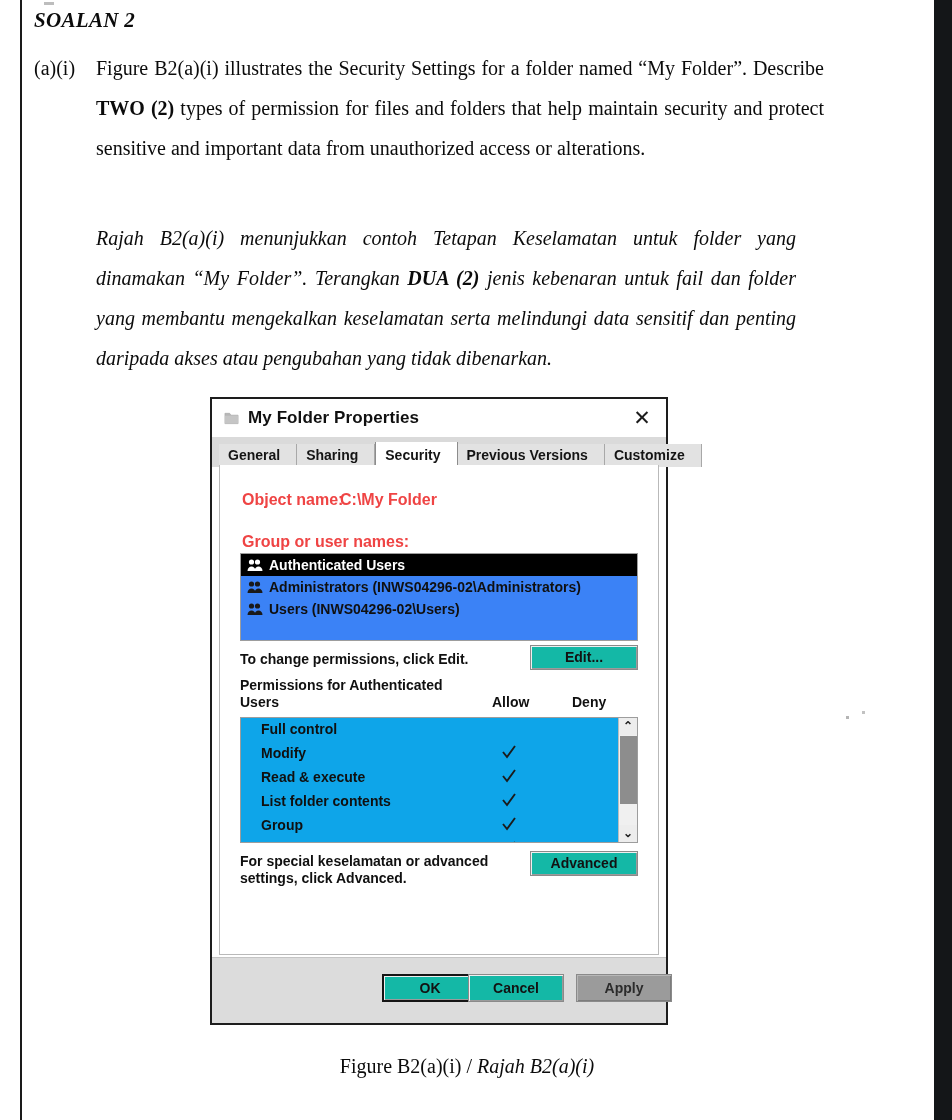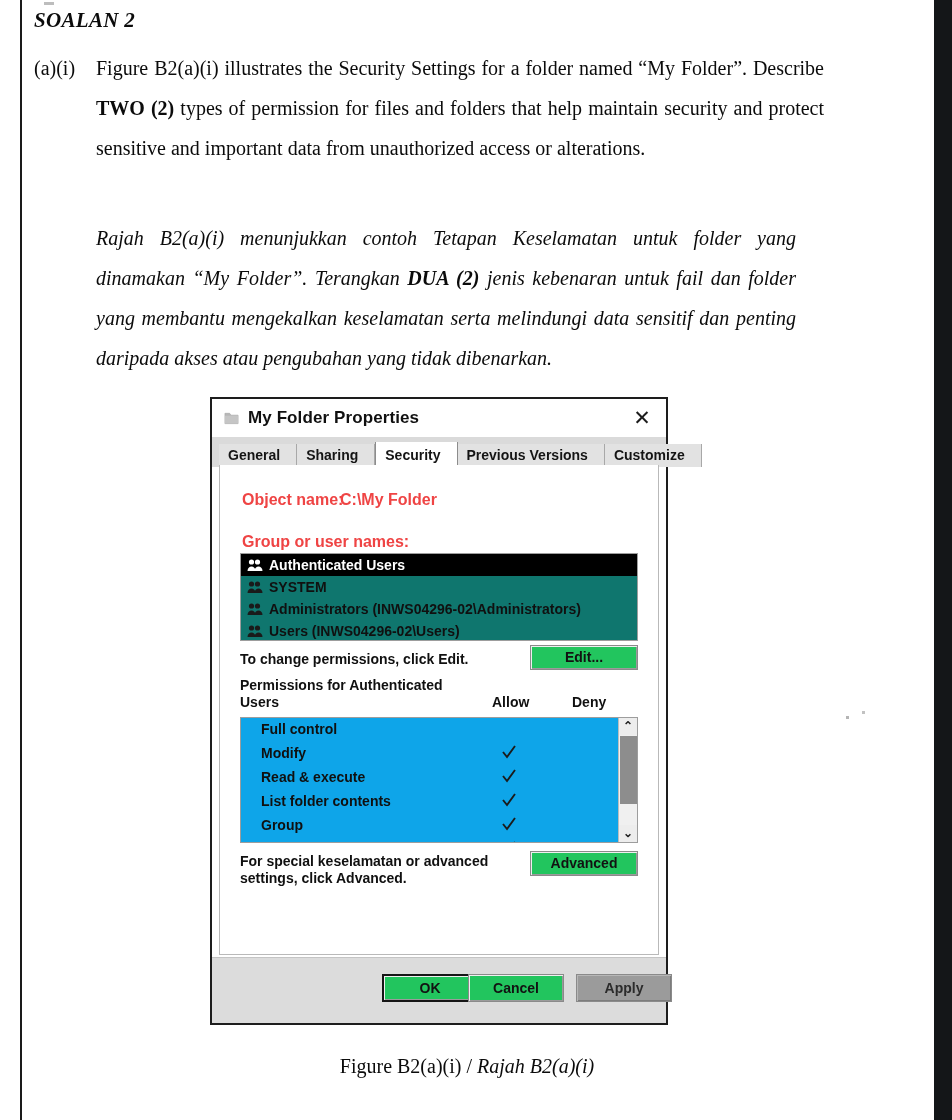--- a/index.html
+++ b/index.html
@@ -233,21 +233,21 @@
 
   #group-names-label { left: 22px; top: 68px; }
 
   #group-list {
     position: absolute;
     left: 20px;
     top: 88px;
     width: 398px;
     height: 88px;
     border: 1px solid #9d9d9d;
-    background: #0f766e;
+    background: #3b82f6;
     box-sizing: border-box;
     overflow: hidden;
   }
   .group-row {
     position: relative;
     height: 22px;
     display: flex;
     align-items: center;
     padding-left: 6px;
     font-size: 14px;
@@ -268,21 +268,21 @@
   #change-perms-text {
     position: absolute;
     left: 20px;
     top: 186px;
     font-size: 14px;
     font-weight: bold;
   }
 
   .win-button {
     position: absolute;
-    background: #22c55e;
+    background: #14b8a6;
     border: 1px solid #8a8a8a;
     box-shadow: inset 1px 1px 0 #efefef, inset -1px -1px 0 #9b9b9b;
     font-family: "Liberation Sans", sans-serif;
     font-size: 14px;
     font-weight: bold;
     color: #121212;
     text-align: center;
     cursor: pointer;
     box-sizing: border-box;
   }
@@ -508,29 +508,20 @@
         </svg>
         <span>Authenticated Users</span>
       </div>
       <div class="group-row">
         <svg class="users-icon" viewBox="0 0 16 14">
           <circle cx="4.5" cy="4" r="2.6" fill="#1a1a1a"></circle>
           <circle cx="10.5" cy="4" r="2.6" fill="#1a1a1a"></circle>
           <path d="M0.5 13c0-3 2-4.6 4-4.6s4 1.6 4 4.6z" fill="#1a1a1a"></path>
           <path d="M7.5 13c0-3 2-4.6 4-4.6s4 1.6 4 4.6z" fill="#1a1a1a"></path>
         </svg>
-        <span>SYSTEM</span>
-      </div>
-      <div class="group-row">
-        <svg class="users-icon" viewBox="0 0 16 14">
-          <circle cx="4.5" cy="4" r="2.6" fill="#1a1a1a"></circle>
-          <circle cx="10.5" cy="4" r="2.6" fill="#1a1a1a"></circle>
-          <path d="M0.5 13c0-3 2-4.6 4-4.6s4 1.6 4 4.6z" fill="#1a1a1a"></path>
-          <path d="M7.5 13c0-3 2-4.6 4-4.6s4 1.6 4 4.6z" fill="#1a1a1a"></path>
-        </svg>
         <span>Administrators (INWS04296-02\Administrators)</span>
       </div>
       <div class="group-row">
         <svg class="users-icon" viewBox="0 0 16 14">
           <circle cx="4.5" cy="4" r="2.6" fill="#1a1a1a"></circle>
           <circle cx="10.5" cy="4" r="2.6" fill="#1a1a1a"></circle>
           <path d="M0.5 13c0-3 2-4.6 4-4.6s4 1.6 4 4.6z" fill="#1a1a1a"></path>
           <path d="M7.5 13c0-3 2-4.6 4-4.6s4 1.6 4 4.6z" fill="#1a1a1a"></path>
         </svg>
         <span>Users (INWS04296-02\Users)</span>

